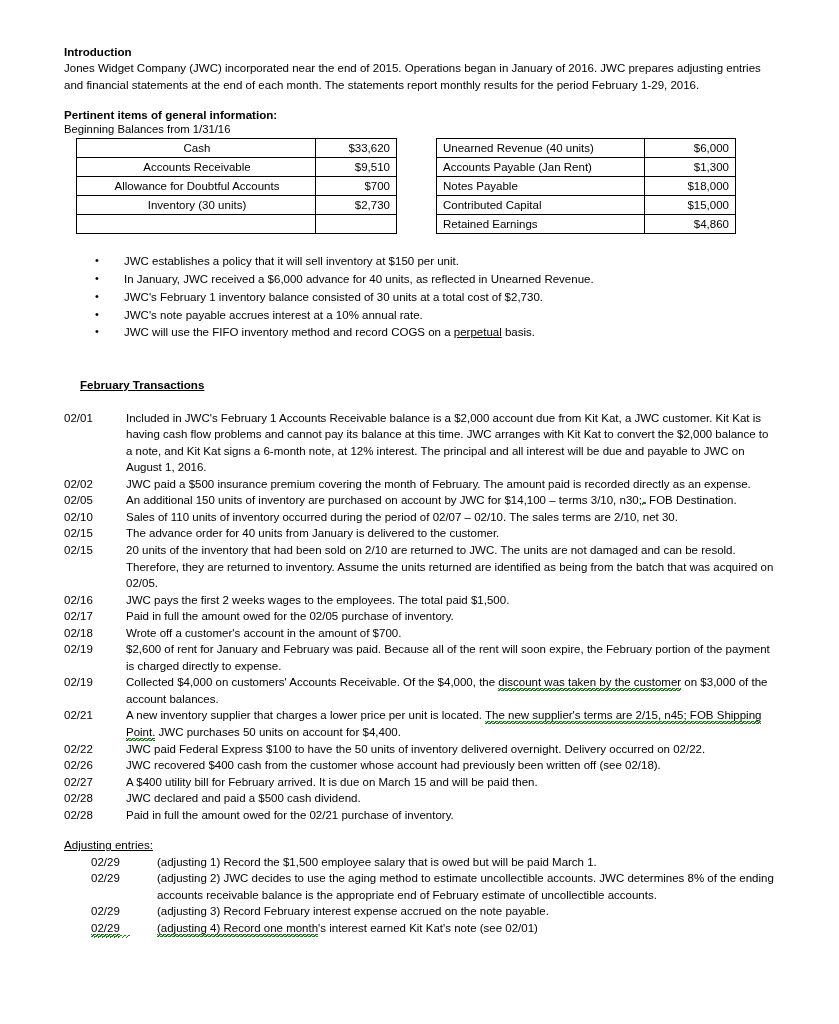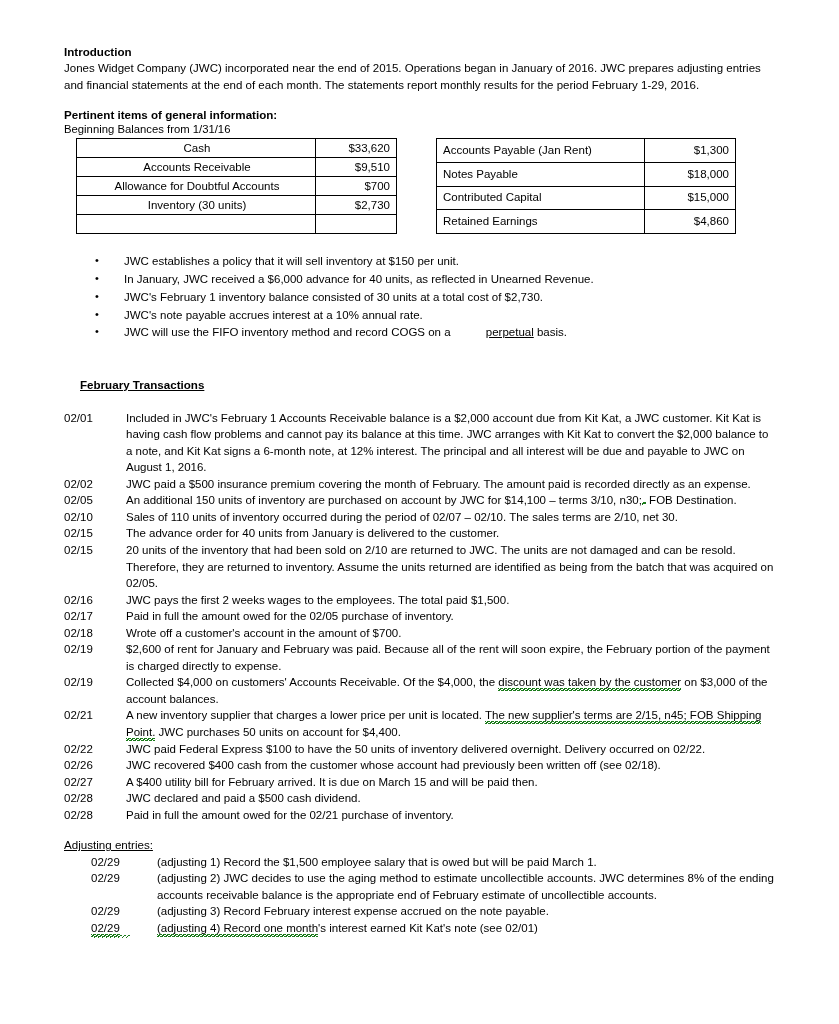--- a/index.html
+++ b/index.html
@@ -102,21 +102,21 @@
     line-height: 1.55;
     font-size: 11.5px;
   }
   ul.bullets li::before {
     content: "\2022";
     position: absolute;
     left: 31px;
     top: -1px;
     font-size: 11px;
   }
-  .u-solid { text-decoration: underline; margin-left: 32px; }
+  .u-solid { text-decoration: underline; }
 
   
   .txn {
     display: flex;
     align-items: flex-start;
     line-height: 1.44;
     font-size: 11.5px;
   }
   .txn .date {
     flex: 0 0 62px;
@@ -200,20 +200,24 @@
           <tr>
             <td class="lbl">&nbsp;</td>
             <td class="amt">&nbsp;</td>
           </tr>
         </tbody>
       </table>
 
       <table class="bal-table" id="right-table">
         <tbody>
           <tr>
+            <td class="lbl">Unearned Revenue (40 units)</td>
+            <td class="amt">$6,000</td>
+          </tr>
+          <tr>
             <td class="lbl">Accounts Payable (Jan Rent)</td>
             <td class="amt">$1,300</td>
           </tr>
           <tr>
             <td class="lbl">Notes Payable</td>
             <td class="amt">$18,000</td>
           </tr>
           <tr>
             <td class="lbl">Contributed Capital</td>
             <td class="amt">$15,000</td>

